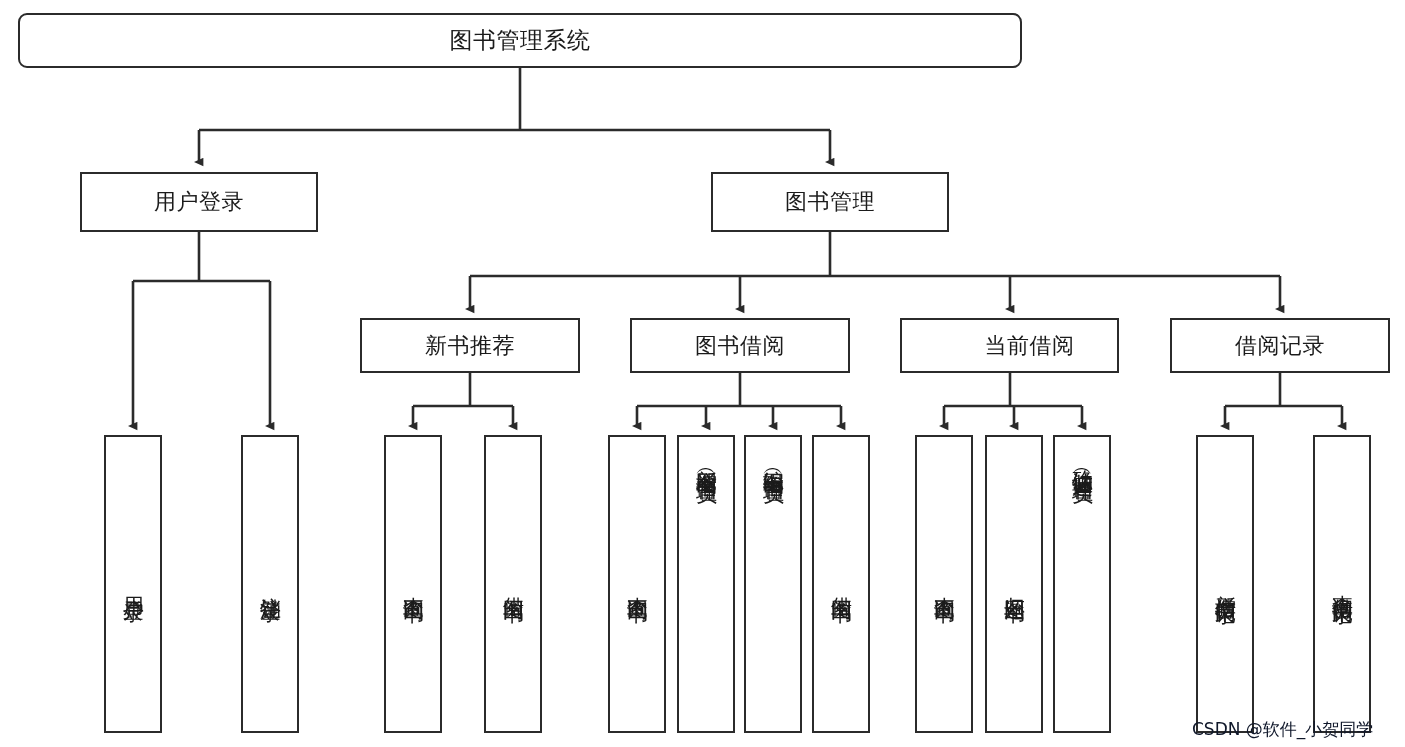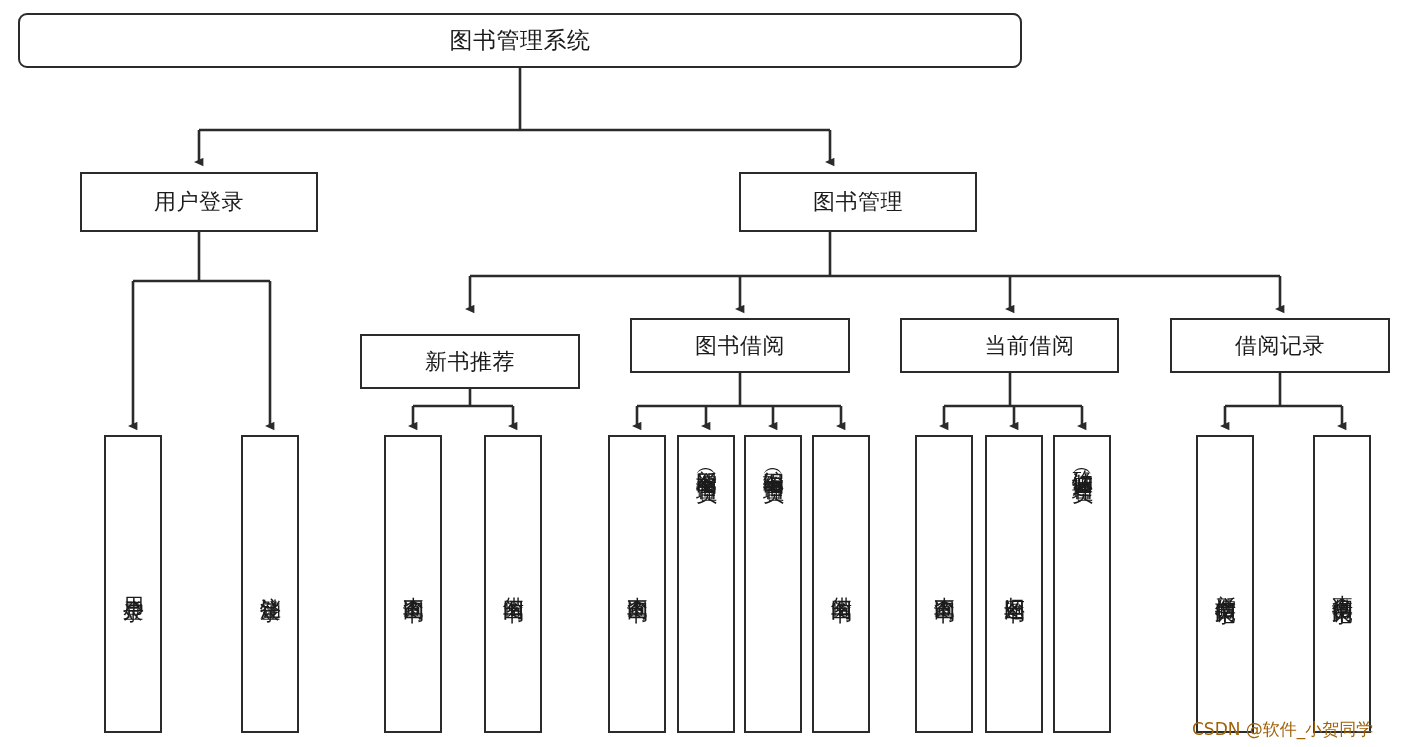--- a/index.html
+++ b/index.html
@@ -63,21 +63,21 @@
   .node.vert.tall .label {
     padding-top: 0;
   }
   
   .node.vert.mid {
     align-items: center;
     padding-top: 0;
   }
   .watermark {
     position: absolute;
-    color: #a16207;
+    color: #0f172a;
     font-size: 17px;
     white-space: nowrap;
     user-select: none;
   }
 </style>
 </head>
 <body>
 
 <div id="canvas">
 
@@ -132,24 +132,24 @@
   </svg>
 
   <div class="node horiz root" id="root-node" style="left: 18px; top: 13px; width: 1004px; height: 55px; border-radius: 9px;">
     <span class="label">图书管理系统</span>
   </div>
 
   <div id="nodes-layer">
       <div class="node horiz level2" style="left: 80px; top: 172px; width: 238px; height: 60px;">
         <span class="label">用户登录</span>
       </div>
-      <div class="node horiz level2" style="left: 711px; top: 172px; width: 238px; height: 60px; margin-left: 28px;">
+      <div class="node horiz level2" style="left: 711px; top: 172px; width: 238px; height: 60px;">
         <span class="label">图书管理</span>
       </div>
-      <div class="node horiz level3" style="left: 360px; top: 334px; width: 220px; height: 55px;">
+      <div class="node horiz level3" style="left: 360px; top: 318px; width: 220px; height: 55px;">
         <span class="label">新书推荐</span>
       </div>
       <div class="node horiz level3" style="left: 630px; top: 318px; width: 220px; height: 55px; align-items: center;">
         <span class="label">图书借阅</span>
       </div>
       <div class="node horiz level3" style="left: 900px; top: 318px; width: 219px; height: 55px; padding-left: 40px;">
         <span class="label">当前借阅</span>
       </div>
       <div class="node horiz level3" style="left: 1170px; top: 318px; width: 220px; height: 55px;">
         <span class="label">借阅记录</span>

